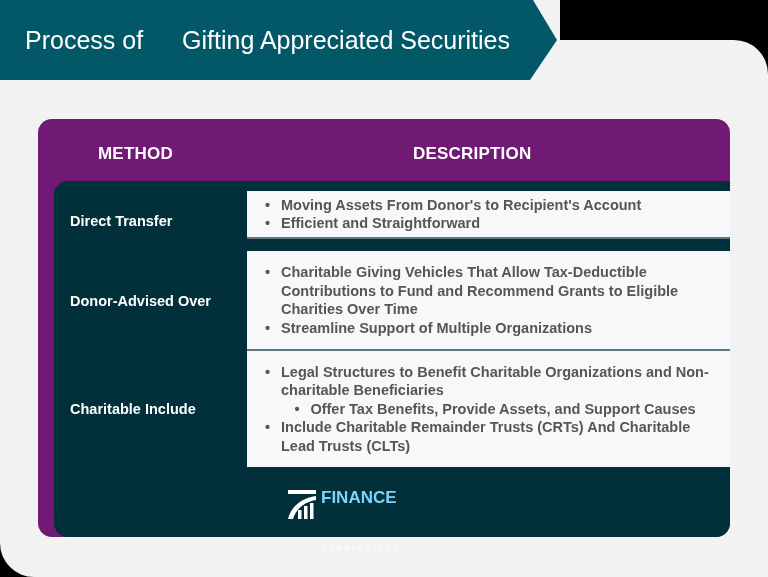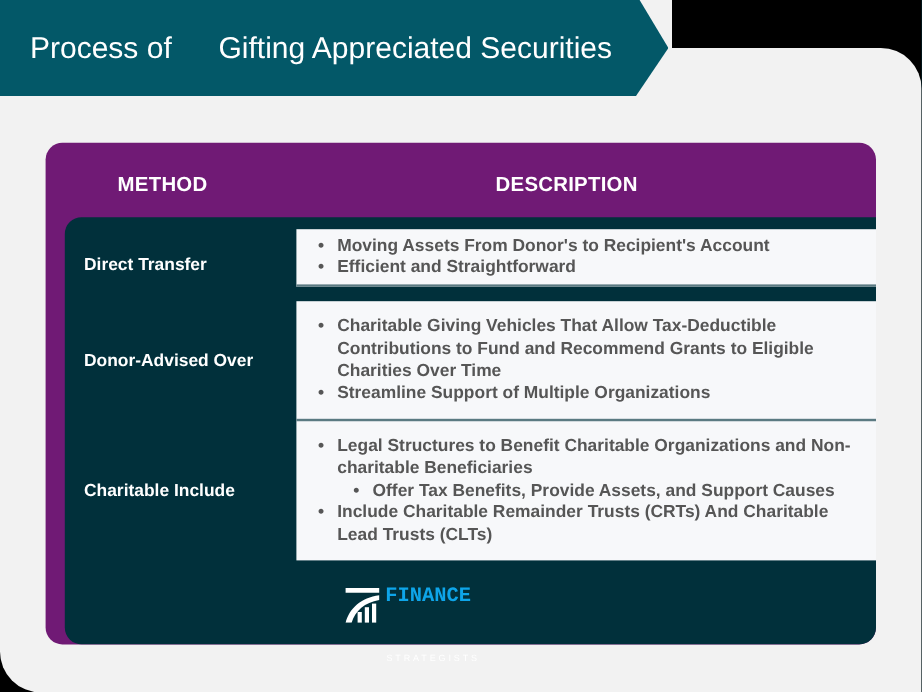--- a/index.html
+++ b/index.html
@@ -57,23 +57,22 @@
     position: relative; color: #565656; font-weight: bold; font-size: 14.5px; line-height: 18.5px;
   }
   .bullet::before {
     content: "\2022"; position: absolute; left: -16px; top: 0; color: #565656;
   }
   .logo {
     position: absolute; left: 287px; top: 489px; width: 120px; height: 34px;
   }
   .logo-mark { position: absolute; left: 0; top: 0; width: 30px; height: 30px; }
   .logo-text1 {
-    position: absolute; left: 34px; top: -1px; color: #0ea5e9; font-weight: bold; font-size: 17px;
+    position: absolute; left: 34px; top: -1px; color: #7dd3fc; font-weight: bold; font-size: 17px;
     letter-spacing: 0px;
-    font-family: Liberation Mono, monospace;
   }
   .logo-text2 {
     position: absolute; left: 35px; top: 19px; color: #ffffff; font-size: 7.5px; letter-spacing: 2.4px; margin-top: 36px;
   }
 </style>
 </head>
 <body>
 
 <div class="card-bg-top-left"></div>
 <div class="card-bg"></div>

